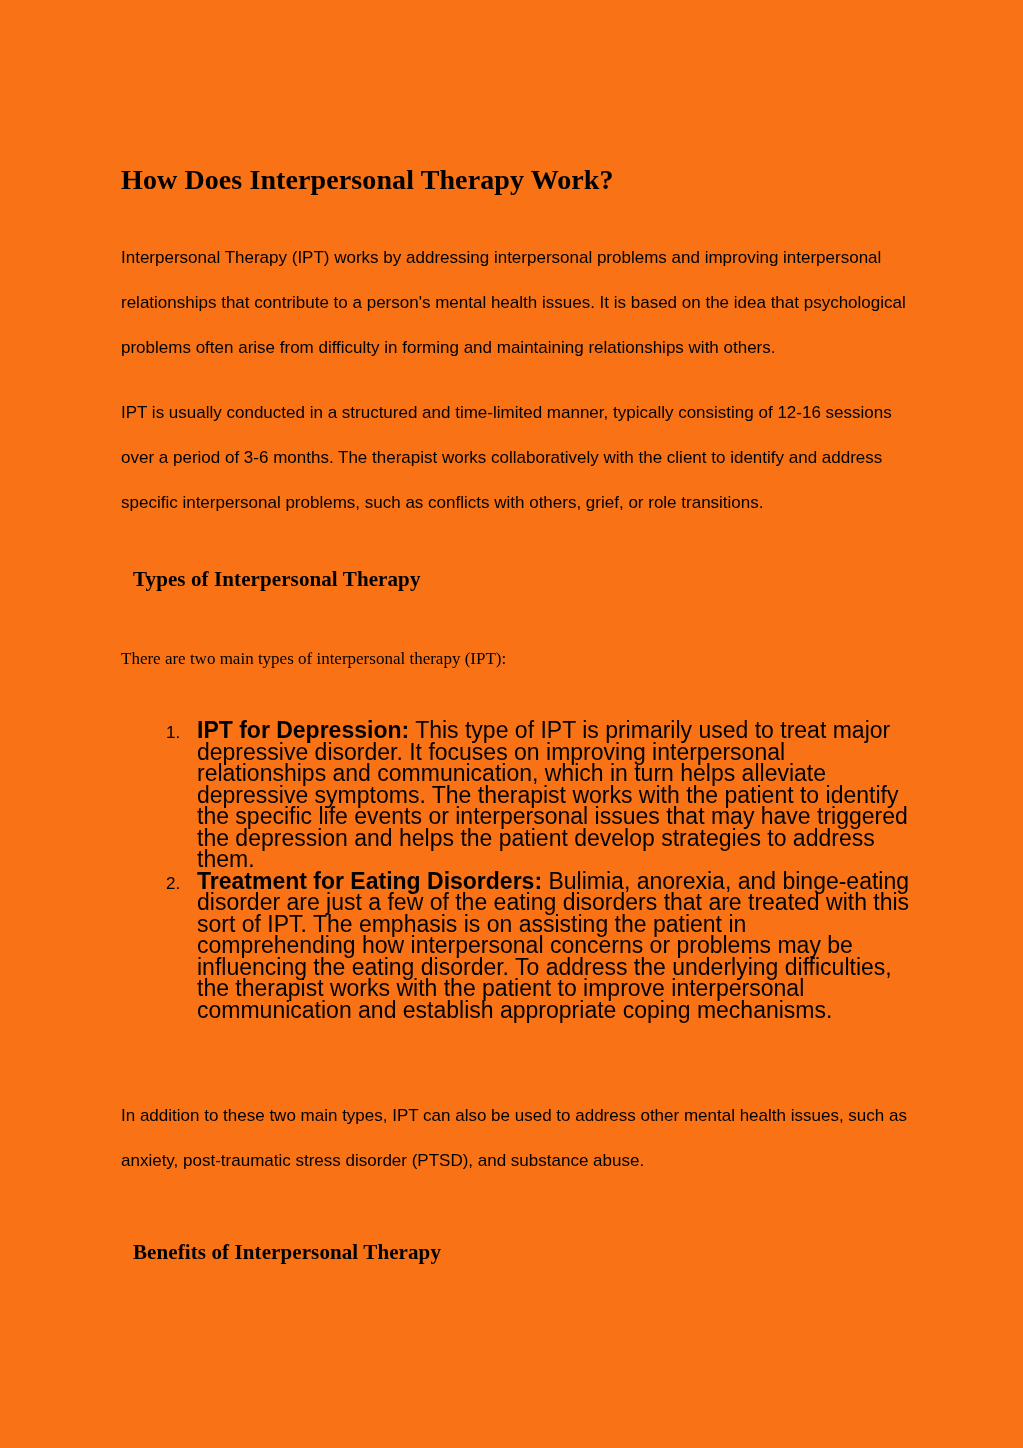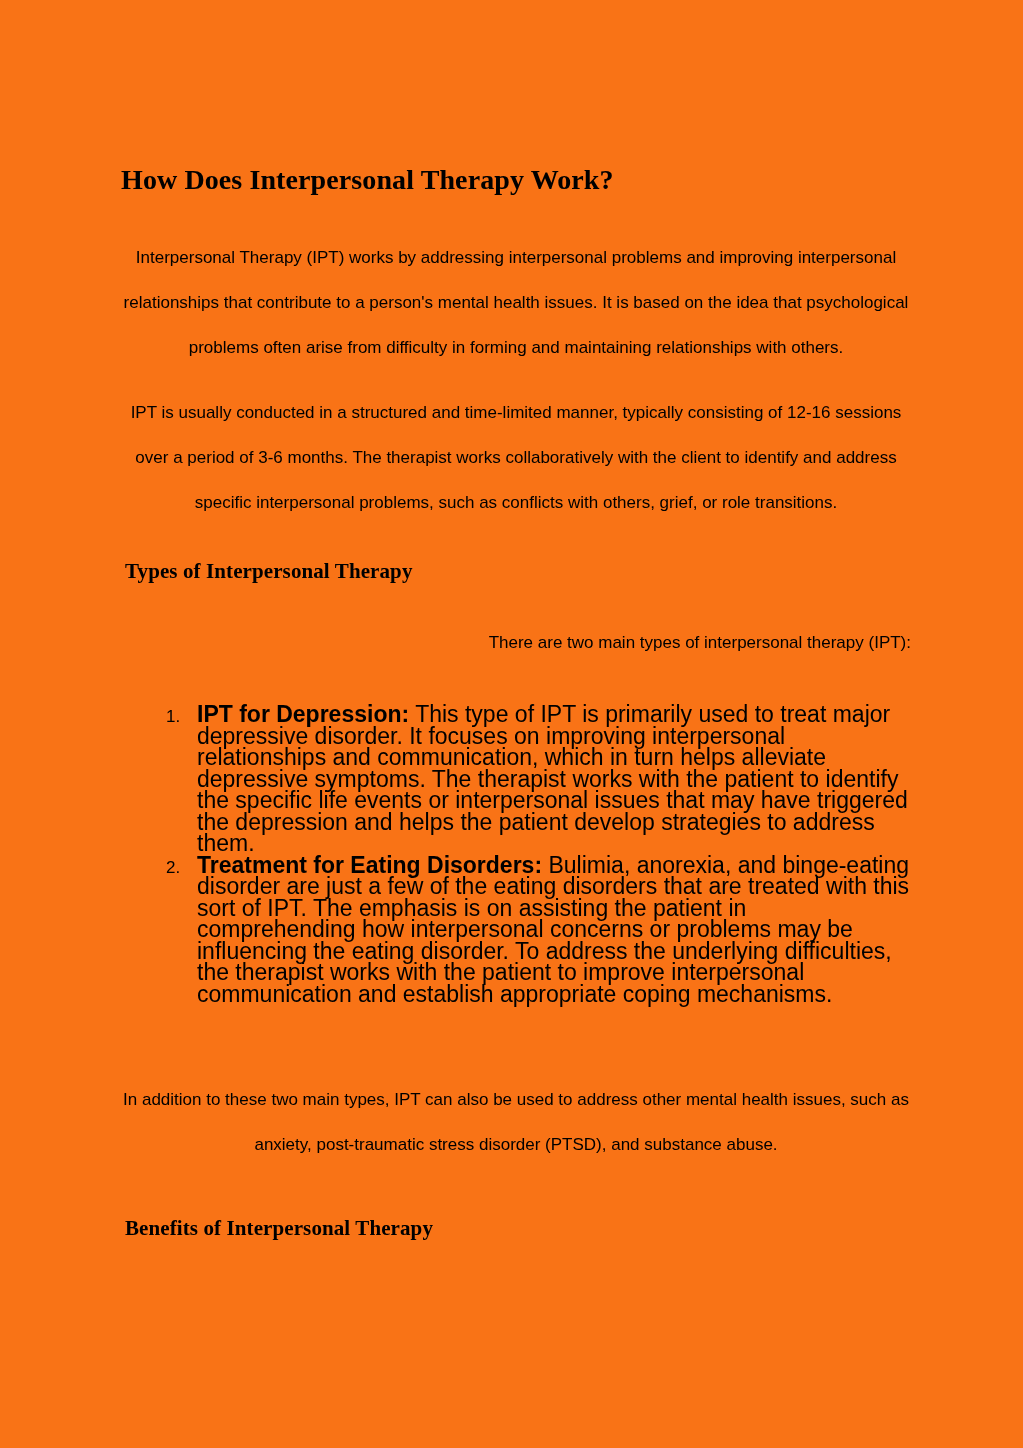--- a/index.html
+++ b/index.html
@@ -46,45 +46,44 @@
     padding: 0;
     color: #000;
   }
 
   h2.section-heading {
     font-family: "Liberation Serif", "DejaVu Serif", serif;
     font-weight: bold;
     font-size: 21px;
     line-height: 26px;
     letter-spacing: 0.1px;
-    margin: 4px;
+    margin: 12px;
     padding: 0;
     color: #000;
   }
 
   
   p.body-par {
     font-family: "Liberation Sans", sans-serif;
     font-size: 17px;
     line-height: 45px;
     margin: 0;
     padding: 0;
     color: #000;
-    text-align: center;
+    text-align: left;
     white-space: normal;
   }
 
   p.lead-line {
-    font-family: Liberation Sans, sans-serif;
+    font-family: Liberation Serif, serif;
     font-size: 17px;
     line-height: 24px;
     margin: 0;
     padding: 0;
     color: #000;
-    text-align: right;
   }
 
   
   ol.types-list {
     margin: 0;
     padding: 0 0 0 64px;
     list-style-position: outside;
     list-style-type: decimal;
   }
   ol.types-list > li {

